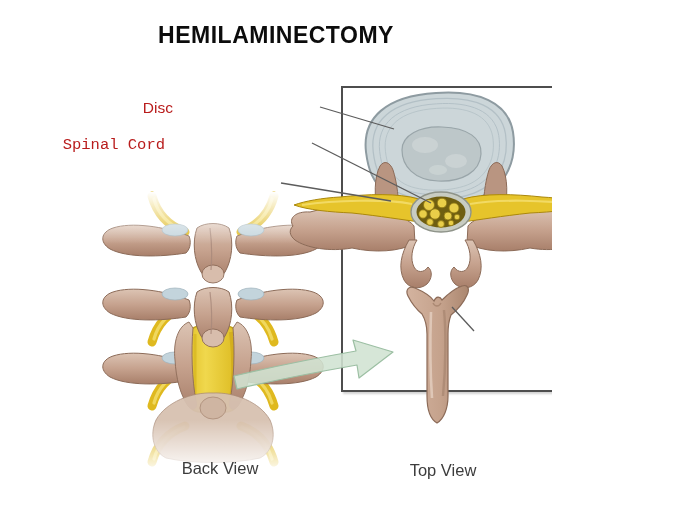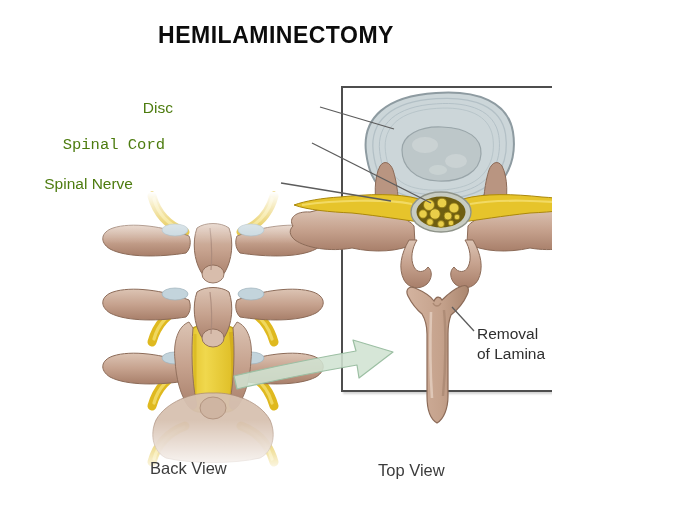--- a/index.html
+++ b/index.html
@@ -11,28 +11,28 @@
     position:absolute;left:0;right:0;top:22px;text-align:center;
     font-size:23px;font-weight:700;letter-spacing:.5px;color:#0c0c0c;
   }
   .topview-box{
     position:absolute;left:341px;top:86px;width:214px;height:302px;
     border:2px solid #4e4e4e;box-shadow:2px 2px 2px rgba(0,0,0,.18);
     background:transparent;
   }
   .art{position:absolute;left:0;top:0;width:696px;height:514px;}
   .lbl{
-    position:absolute;font-size:15.5px;color:#4d7c0f;white-space:nowrap;
+    position:absolute;font-size:15.5px;color:#b91c1c;white-space:nowrap;
   }
   .lbl-right{text-align:right;}
   .removal{
     position:absolute;left:477px;top:324px;font-size:15.5px;color:#2f2f2f;line-height:20px;
   }
   .caption{
-    position:absolute;font-size:16.5px;color:#3c3c3c;
+    position:absolute;font-size:16.5px;color:#3c3c3c;text-align:center;
   }
   .caption-back{left:150px;top:459px;width:140px;}
   .caption-top{left:378px;top:461px;width:130px;}
 </style>
 </head>
 <body>
 
 <div class="stage">
 
   <div class="title">HEMILAMINECTOMY</div>
@@ -171,23 +171,18 @@
     <g stroke="#5c5c5c" stroke-width="1.3">
       <line x1="320" y1="107" x2="394" y2="129"></line>
       <line x1="312" y1="143" x2="431" y2="203"></line>
       <line x1="281" y1="183" x2="391" y2="201"></line>
       <line x1="452" y1="307" x2="474" y2="331"></line>
     </g>
   </svg>
 
   <div class="lbl lbl-right" style="top:99px;right:379px;">Disc</div>
   <div class="lbl lbl-right" style="top:136px;right:387px;font-family:Liberation Mono, monospace;">Spinal Cord</div>
-  <div class="lbl lbl-right" style="top:175px;right:419px;">Spinal Nerve</div>
 
-  <div class="removal">
-    <div>Removal</div>
-    <div>of Lamina</div>
-  </div>
 
   <div class="caption caption-back">Back View</div>
   <div class="caption caption-top">Top View</div>
 
 </div>
 
 </body></html>

